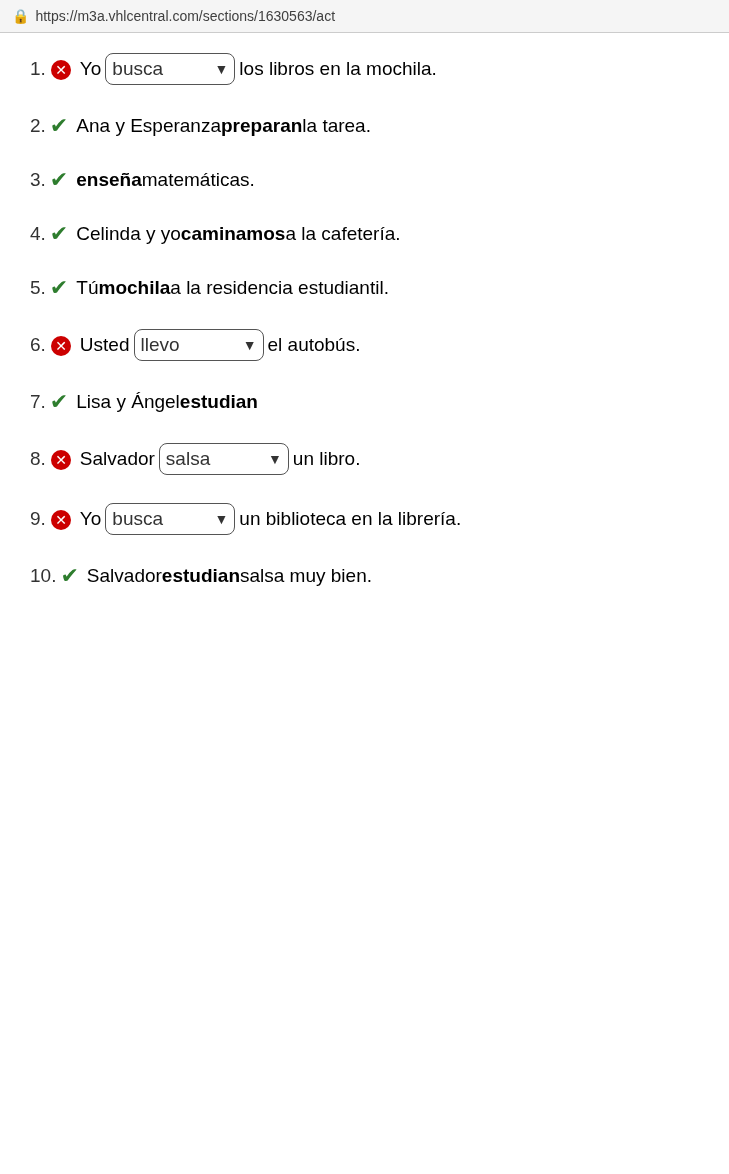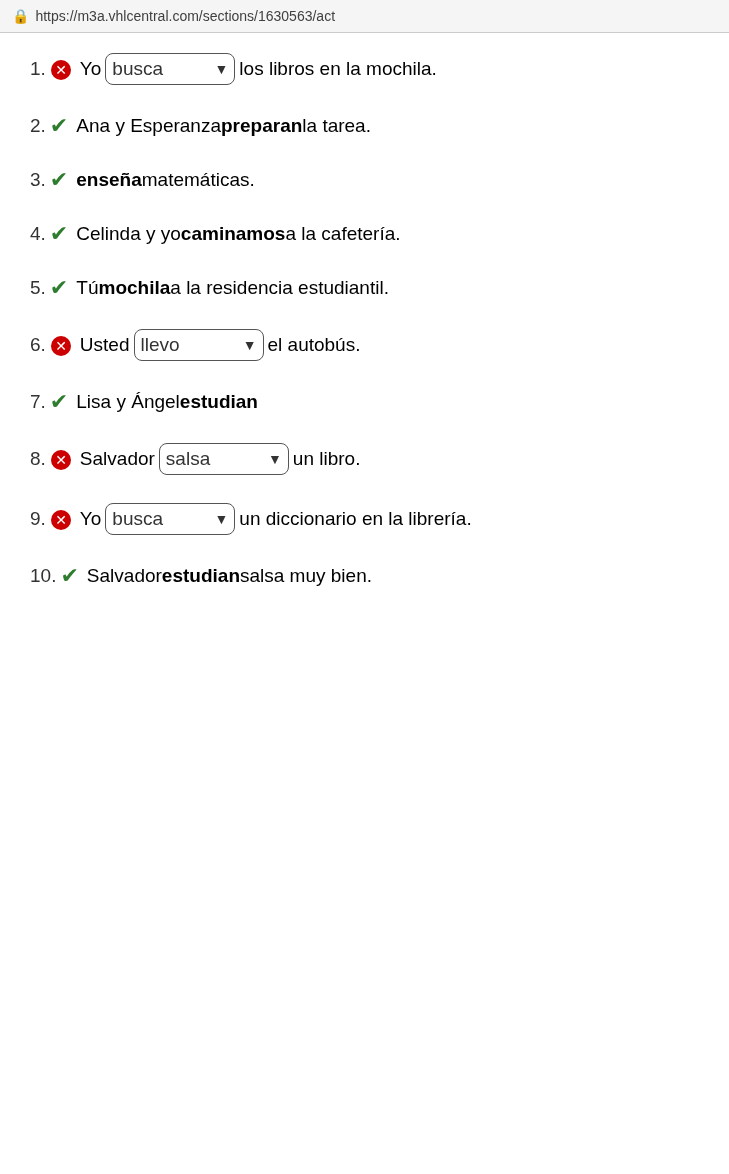--- a/index.html
+++ b/index.html
@@ -170,21 +170,21 @@
       <span class="item-number">9.</span>
       <span class="status-icon status-wrong"><svg width="22" height="22" viewBox="0 0 22 22" style="vertical-align:middle">
           <circle cx="11" cy="11" r="10" fill="#cc0000"></circle>
           <text x="11" y="16" text-anchor="middle" fill="white" font-size="14" font-family="Arial">✕</text>
         </svg></span>
       <span class="item-text">Yo </span>
       <span class="dropdown-wrapper">
         <span class="dropdown-value">busca</span>
         <span class="dropdown-arrow">▼</span>
       </span>
-      <span class="item-text"> un diccionario en la librería.</span>
+      <span class="item-text"> un biblioteca en la librería.</span>
     </div>
     <div class="item">
       <span class="item-number">10.</span>
       <span class="status-icon status-correct">✔</span>
       <span class="item-text">Salvador </span>
       <span class="item-text bold">estudian</span>
       <span class="item-text"> salsa muy bien.</span>
     </div>
   </div>
 

